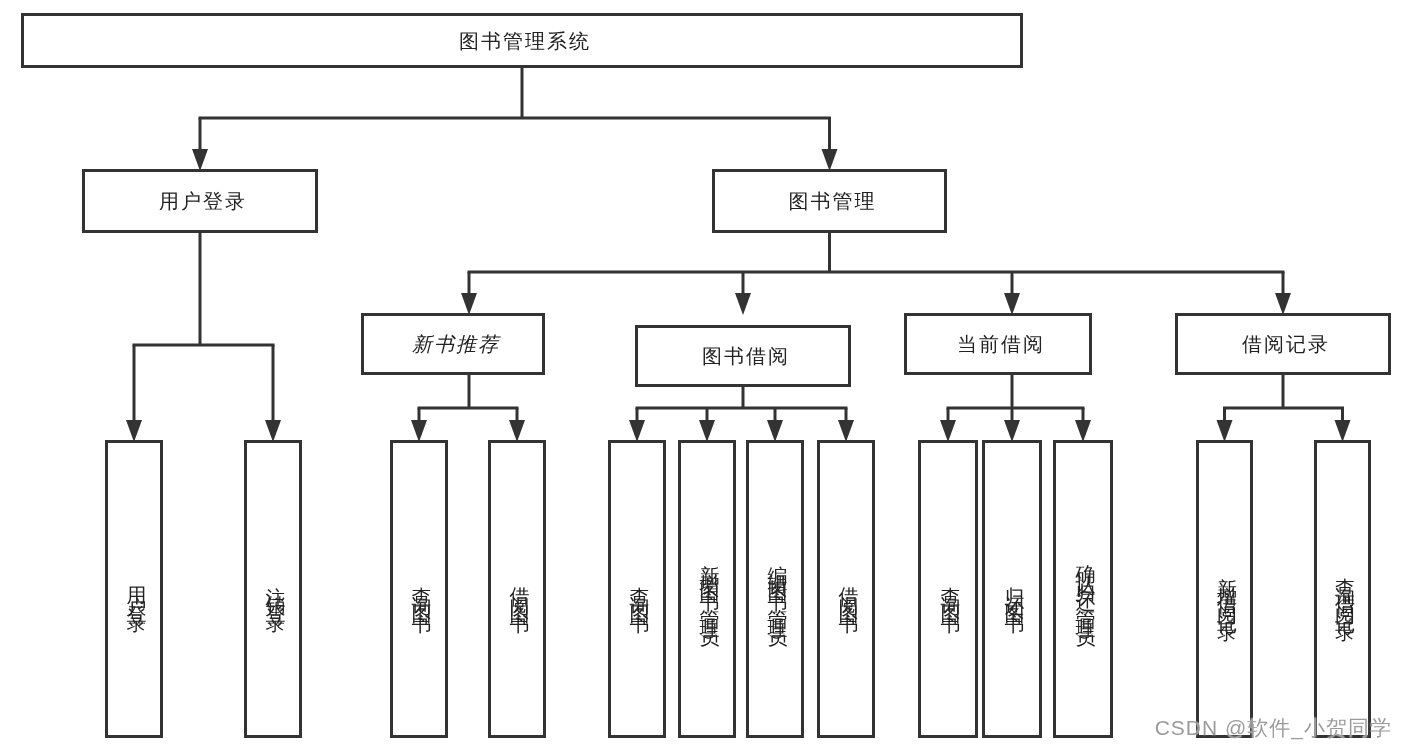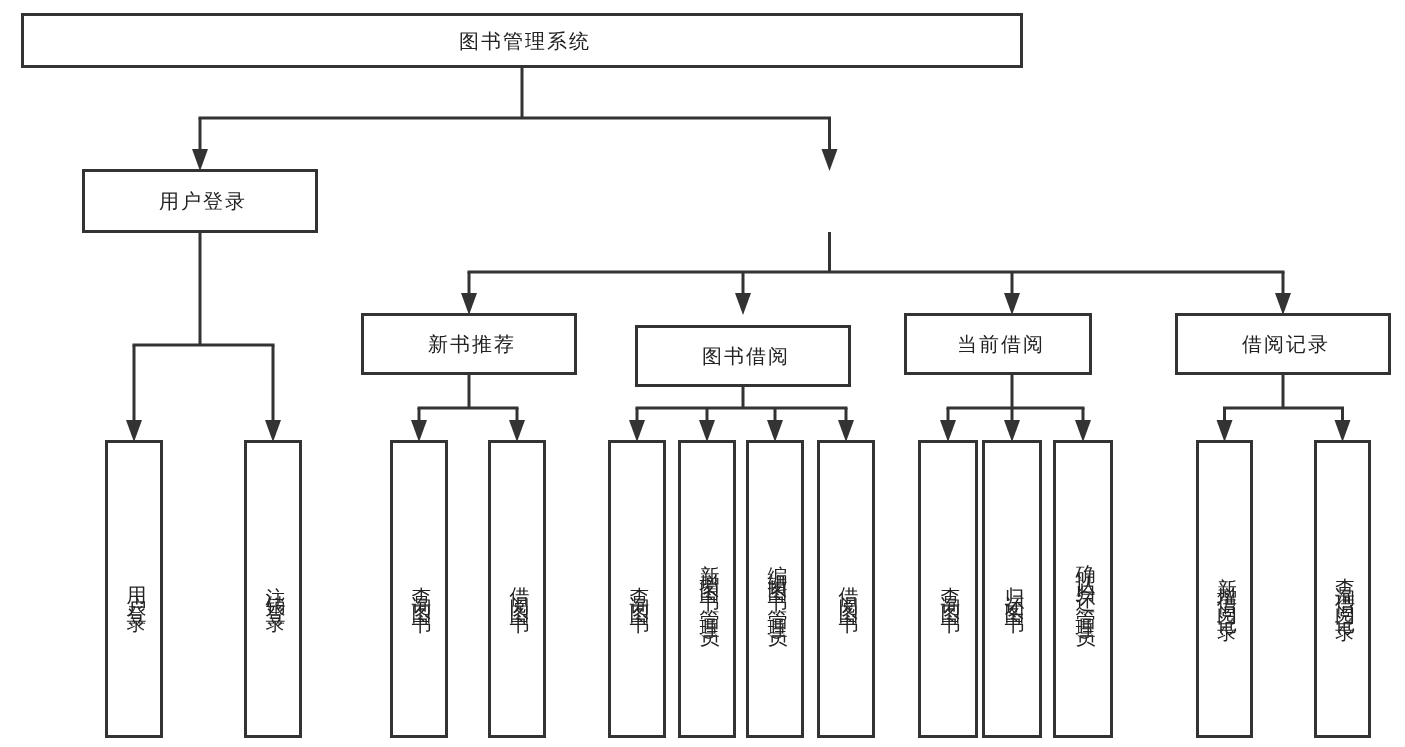--- a/index.html
+++ b/index.html
@@ -103,21 +103,24 @@
       <line x1="1342.5" y1="408" x2="1342.5" y2="422" stroke="#333333" stroke-width="3"></line>
       <polygon points="1334.5,420 1350.5,420 1342.5,442" fill="#333333"></polygon>
     </svg>
 
   <div class="node" style="left: 21px; top: 13px; width: 1002px; height: 55px;">
       <span class="label">图书管理系统</span>
     </div>
     <div class="node" style="left: 82px; top: 169px; width: 236px; height: 64px;">
       <span class="label">用户登录</span>
     </div>
-    <div class="node" style="left: 361px; top: 313px; width: 216px; height: 62px;">
+    <div class="node" style="left: 712px; top: 169px; width: 235px; height: 64px;">
+      <span class="label">图书管理</span>
+    </div>
+    <div class="node" style="left: 361px; top: 313px; width: 184px; height: 62px; font-style: italic;">
       <span class="label">新书推荐</span>
     </div>
     <div class="node" style="left: 635px; top: 313px; width: 216px; height: 62px; margin-top: 12px;">
       <span class="label">图书借阅</span>
     </div>
     <div class="node" style="left: 904px; top: 313px; width: 188px; height: 62px;">
       <span class="label">当前借阅</span>
     </div>
     <div class="node" style="left: 1175px; top: 313px; width: 216px; height: 62px;">
       <span class="label">借阅记录</span>
@@ -154,13 +157,14 @@
     </div>
     <div class="node v" style="left: 1053px; top: 440px; width: 60px; height: 298px;">
       <span class="label">确认归还（管理员）</span>
     </div>
     <div class="node v" style="left: 1196px; top: 440px; width: 57px; height: 298px;">
       <span class="label">新增借阅记录</span>
     </div>
     <div class="node v" style="left: 1314px; top: 440px; width: 57px; height: 298px;">
       <span class="label">查询借阅记录</span>
     </div>
+    <div id="watermark">CSDN @软件_小贺同学</div>
 </div>
 
 </body></html>

